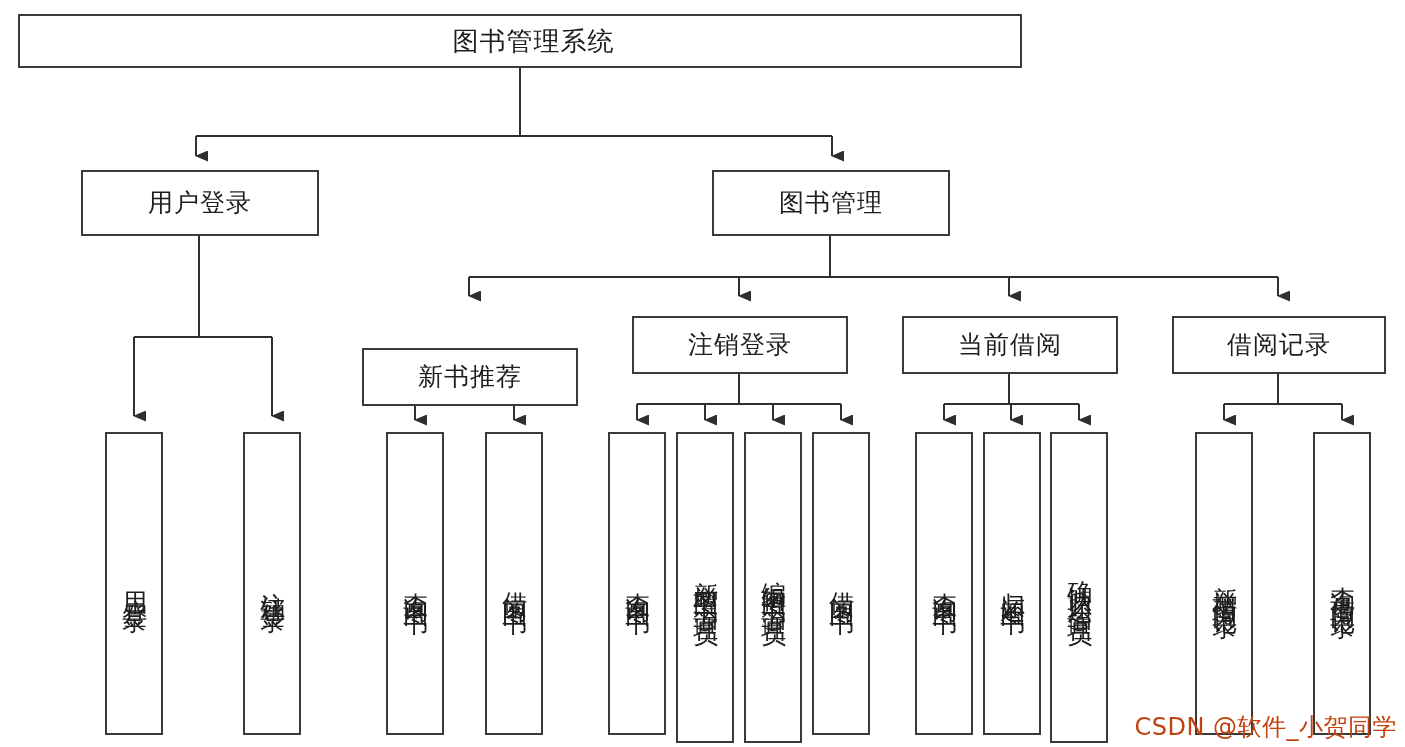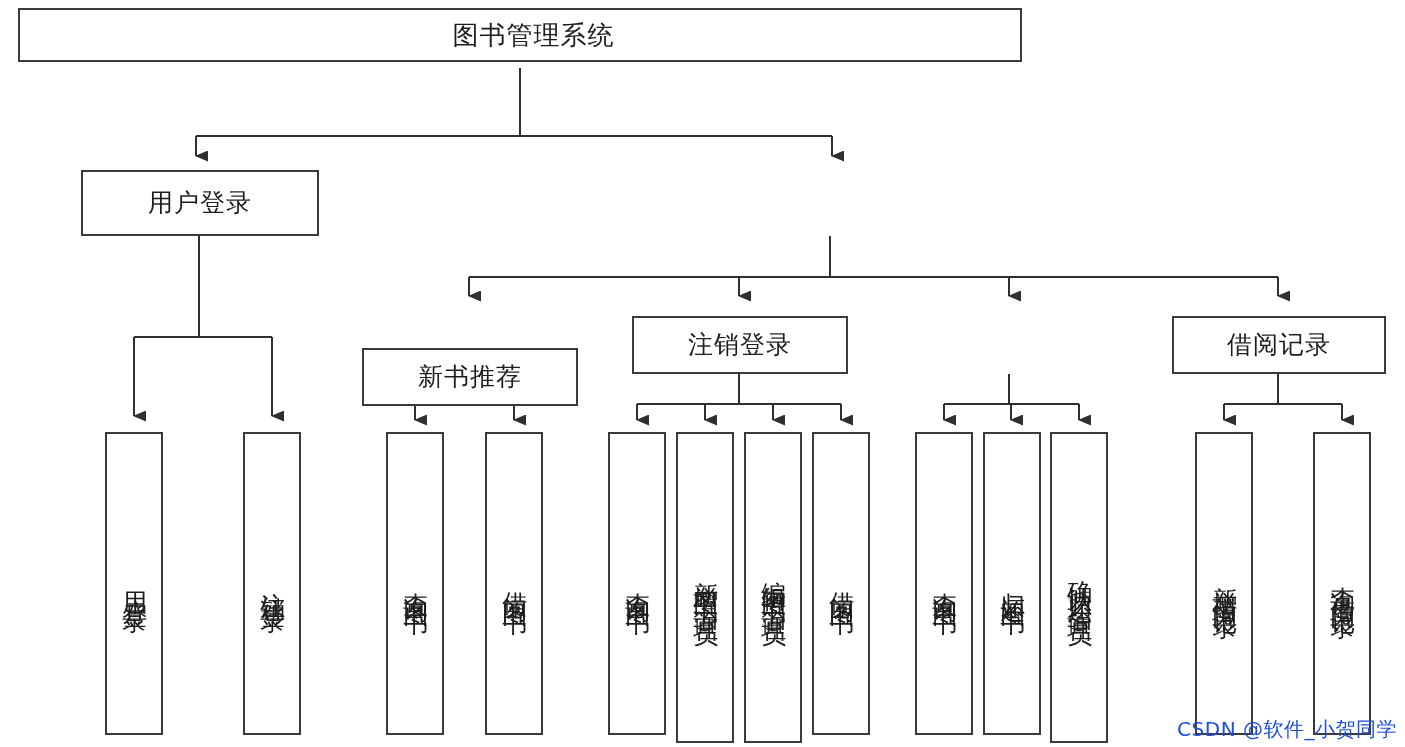--- a/index.html
+++ b/index.html
@@ -5,21 +5,21 @@
   html,body{margin:0;padding:0;background:#ffffff;}
   body{width:1405px;height:747px;overflow:hidden;font-family:"DejaVu Sans","Liberation Sans",sans-serif;}
   #stage{position:relative;width:1405px;height:747px;background:#ffffff;}
   svg#wires{position:absolute;left:0;top:0;width:1405px;height:747px;}
   .node{position:absolute;box-sizing:border-box;background:#ffffff;border:2px solid #3a3a3a;
         display:flex;align-items:center;justify-content:center;color:#1d1d1d;}
   .node.h{font-size:25px;letter-spacing:1px;line-height:1.1;white-space:nowrap;}
   .node.v{writing-mode:vertical-rl;text-orientation:upright;font-size:25px;
           letter-spacing:6px;line-height:1.05;padding:6px 0;}
   .node.root{font-size:26px;}
-  .watermark{position:absolute;right:8px;bottom:4px;font-size:20px;color:#1d4ed8;
+  .watermark{position:absolute;right:8px;bottom:4px;font-size:24px;color:#c2410c;
              letter-spacing:0.5px;white-space:nowrap;pointer-events:none;}
 </style>
 </head>
 <body>
 
 <div id="stage">
 
   <svg id="wires" viewBox="0 0 1405 747" xmlns="http://www.w3.org/2000/svg">
     <defs>
       <marker id="ah" markerWidth="11" markerHeight="13" refX="5.5" refY="12" orient="auto" markerUnits="userSpaceOnUse">
@@ -63,26 +63,28 @@
       <path d="M1011,404 L1011,420" marker-end="url(#ah)"></path>
       <path d="M1079,404 L1079,420" marker-end="url(#ah)"></path>
 
       <path d="M1278,374 L1278,404"></path>
       <path d="M1224,404 L1342,404"></path>
       <path d="M1224,404 L1224,420" marker-end="url(#ah)"></path>
       <path d="M1342,404 L1342,420" marker-end="url(#ah)"></path>
     </g>
   </svg>
 
-  <div class="node h root" style="left:18px;top:8px;width:1004px;height:54px;padding-left:27px;">图书管理系统</div>
+  <div class="node h root" style="left:18px;top:14px;width:1004px;height:54px;padding-left:27px;">图书管理系统</div>
 
   <div class="node h" style="left:81px;top:170px;width:238px;height:66px;">用户登录</div>
+  <div class="node h" style="left:712px;top:170px;width:238px;height:66px;">图书管理</div>
 
   <div class="node h" style="left:362px;top:316px;width:216px;height:58px;margin-top:32px;">新书推荐</div>
   <div class="node h" style="left:632px;top:316px;width:216px;height:58px;">注销登录</div>
+  <div class="node h" style="left:902px;top:316px;width:216px;height:58px;">当前借阅</div>
   <div class="node h" style="left:1172px;top:316px;width:214px;height:58px;">借阅记录</div>
 
   <div class="node v" style="left:105px;top:432px;width:58px;height:303px;">用户登录</div>
   <div class="node v" style="left:243px;top:432px;width:58px;height:303px;">注销登录</div>
 
   <div class="node v" style="left:386px;top:432px;width:58px;height:303px;">查询图书</div>
   <div class="node v" style="left:485px;top:432px;width:58px;height:303px;">借阅图书</div>
 
   <div class="node v" style="left:608px;top:432px;width:58px;height:303px;">查询图书</div>
   <div class="node v" style="left:676px;top:432px;width:58px;height:311px;">新增图书（管理员）</div>

